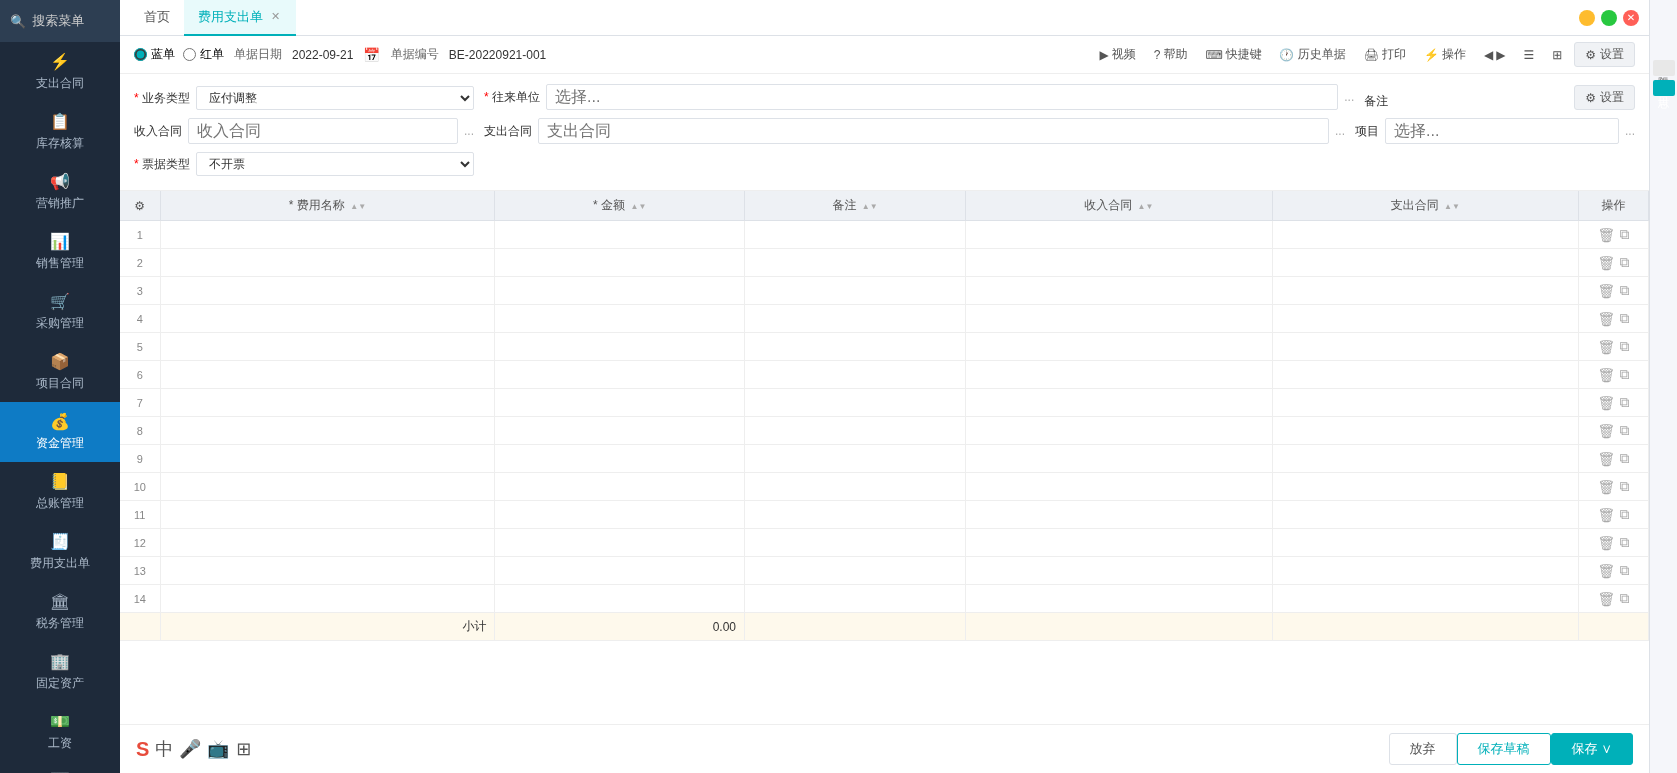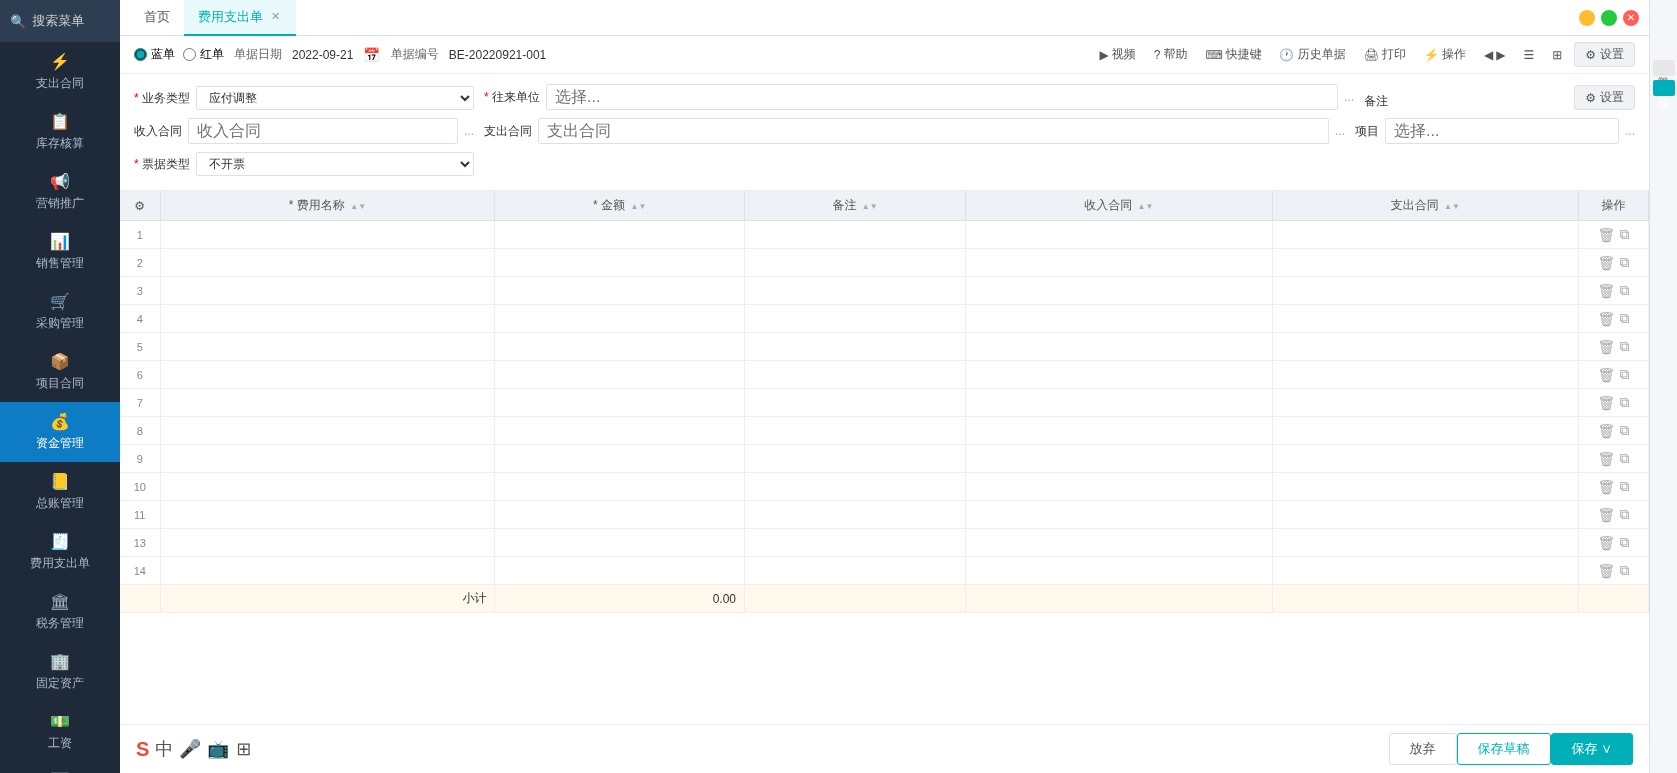--- a/index.html
+++ b/index.html
@@ -683,20 +683,34 @@
     <td></td>
     <td></td>
     <td class="action-td">
       <div class="action-icons">
         <button class="action-icon-btn" title="删除">🗑</button>
         <button class="action-icon-btn" title="复制">⧉</button>
       </div>
     </td>
   </tr>
             <tr>
+    <td><span class="row-num">12</span></td>
+    <td></td>
+    <td></td>
+    <td></td>
+    <td></td>
+    <td></td>
+    <td class="action-td">
+      <div class="action-icons">
+        <button class="action-icon-btn" title="删除">🗑</button>
+        <button class="action-icon-btn" title="复制">⧉</button>
+      </div>
+    </td>
+  </tr>
+            <tr>
     <td><span class="row-num">13</span></td>
     <td></td>
     <td></td>
     <td></td>
     <td></td>
     <td></td>
     <td class="action-td">
       <div class="action-icons">
         <button class="action-icon-btn" title="删除">🗑</button>
         <button class="action-icon-btn" title="复制">⧉</button>

